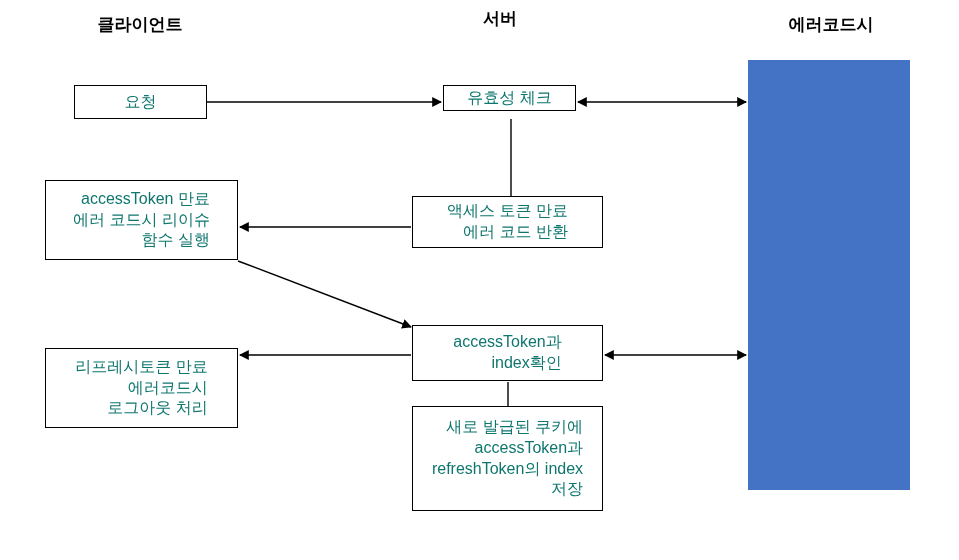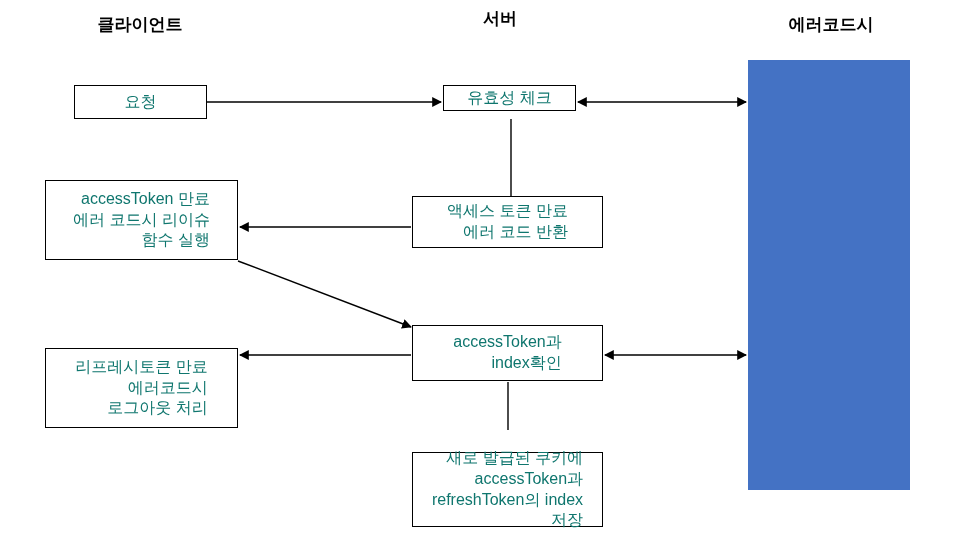--- a/index.html
+++ b/index.html
@@ -96,19 +96,19 @@
       <div class="node" style="left: 45px; top: 180px; width: 193px; height: 80px; background: rgb(255, 255, 255); border-color: rgb(0, 0, 0);">accessToken 만료
 에러 코드시 리이슈
 함수 실행</div>
       <div class="node" style="left: 412px; top: 196px; width: 191px; height: 52px; background: rgb(255, 255, 255); border-color: rgb(0, 0, 0);">액세스 토큰 만료
 에러 코드 반환</div>
       <div class="node" style="left: 45px; top: 320px; width: 193px; height: 80px; background: rgb(255, 255, 255); border-color: rgb(0, 0, 0); margin-top: 28px;">리프레시토큰 만료
 에러코드시
 로그아웃 처리</div>
       <div class="node" style="left: 412px; top: 325px; width: 191px; height: 56px; background: rgb(255, 255, 255); border-color: rgb(0, 0, 0);">accessToken과
 index확인</div>
-      <div class="node" style="left: 412px; top: 452px; width: 191px; height: 75px; background: rgb(255, 255, 255); border-color: rgb(0, 0, 0);">새로 발급된 쿠키에
+      <div class="node" style="left: 412px; top: 406px; width: 191px; height: 105px; background: rgb(255, 255, 255); border-color: rgb(0, 0, 0);">새로 발급된 쿠키에
 accessToken과
 refreshToken의 index
 저장</div>
     </div>
 
 </div>
 
 </body></html>

